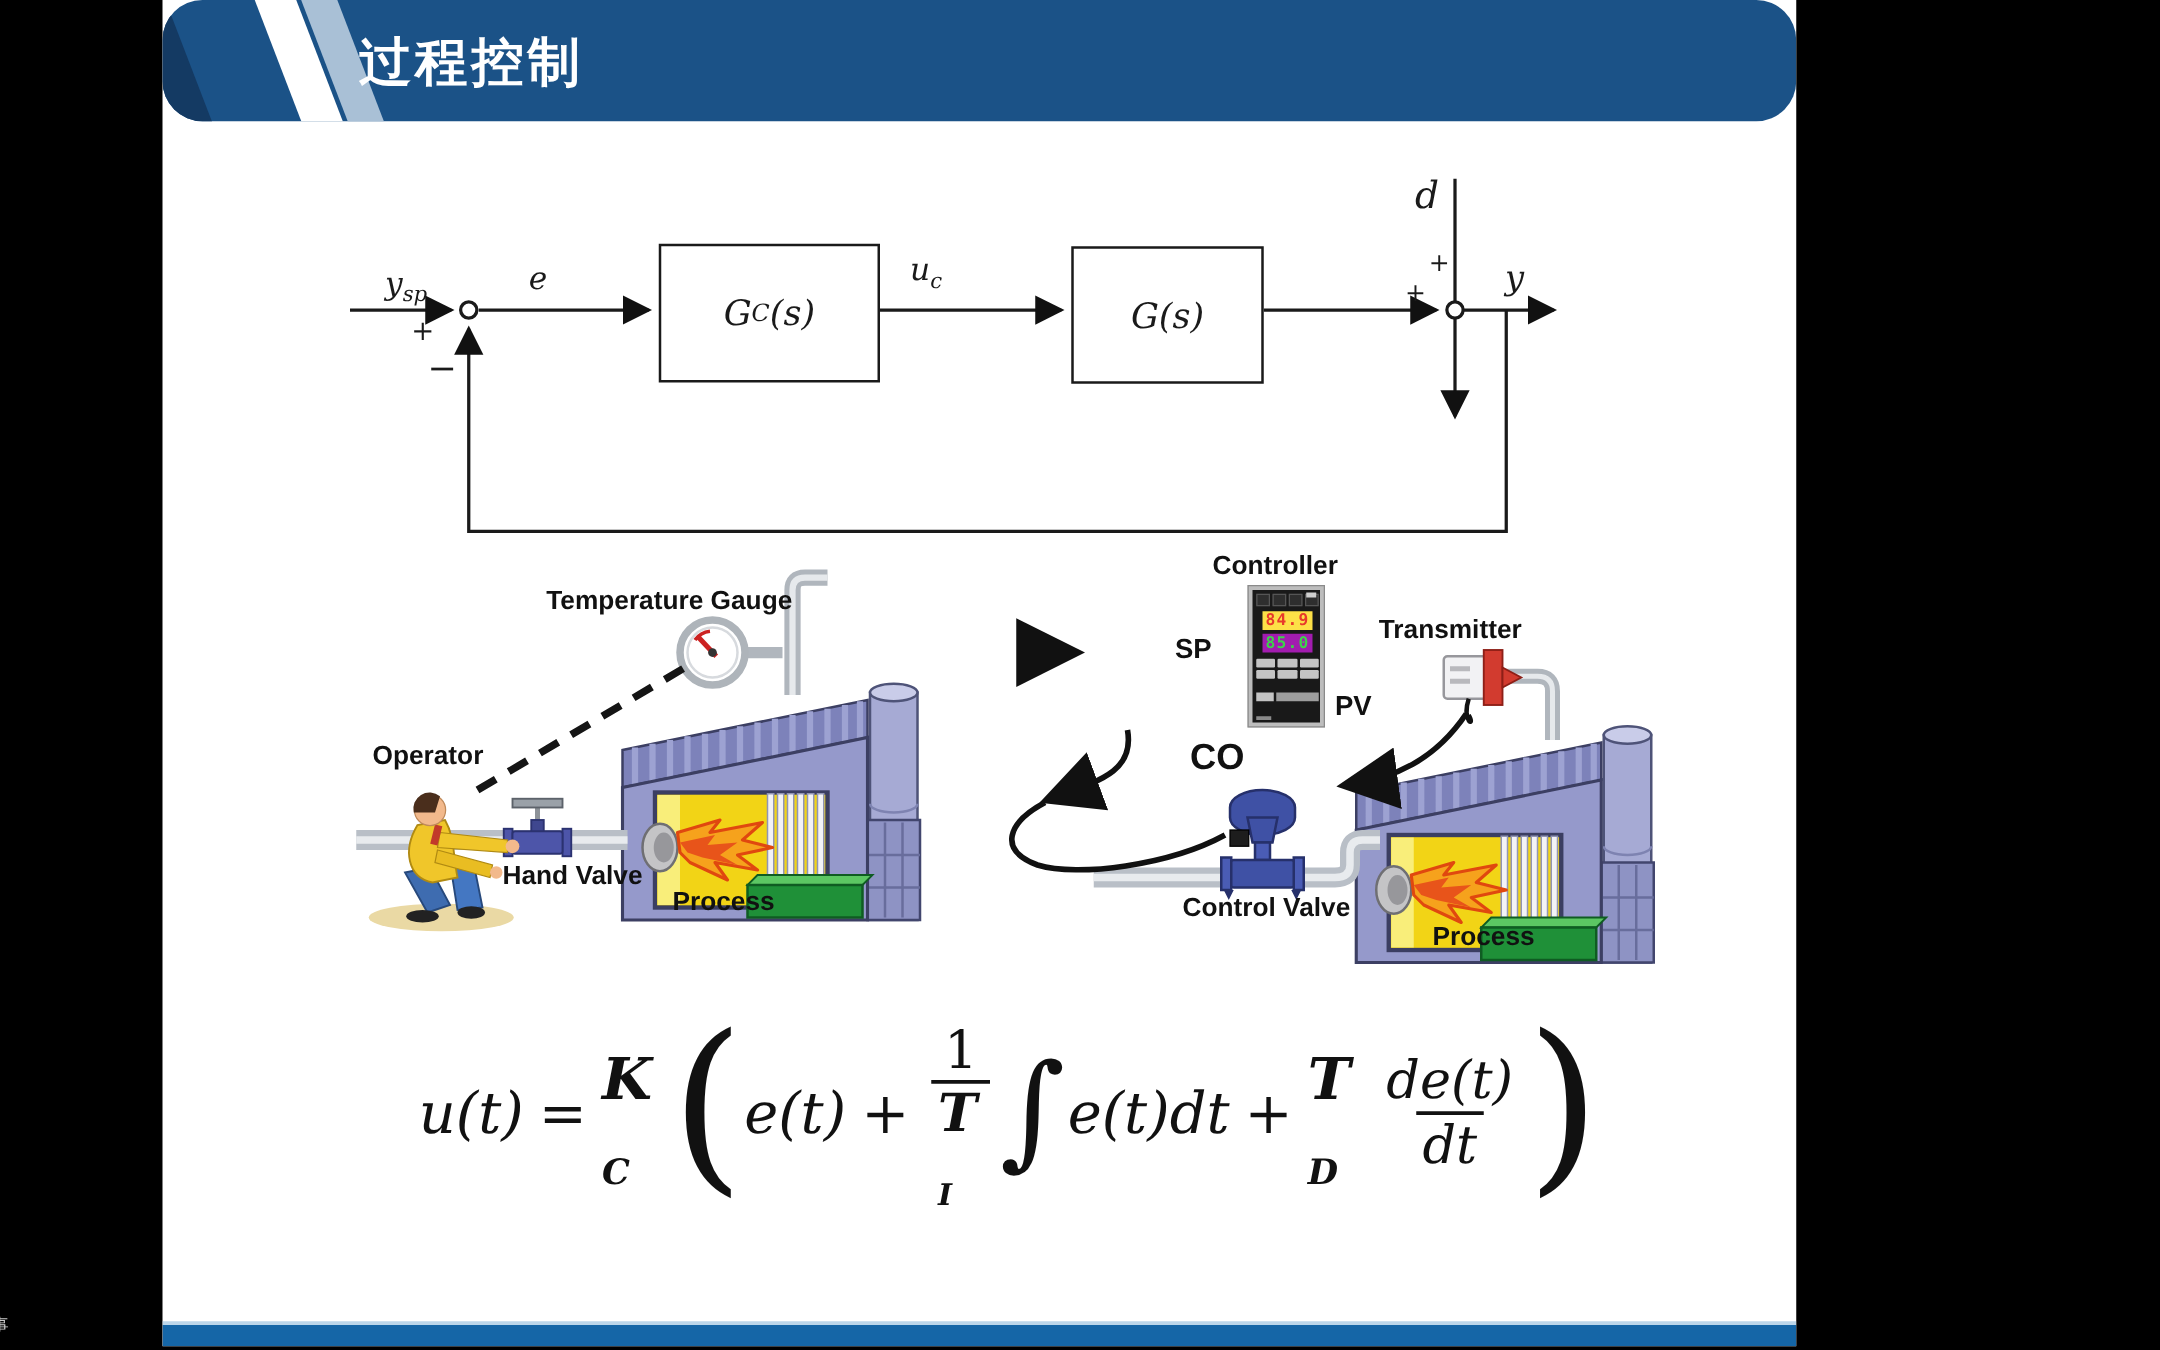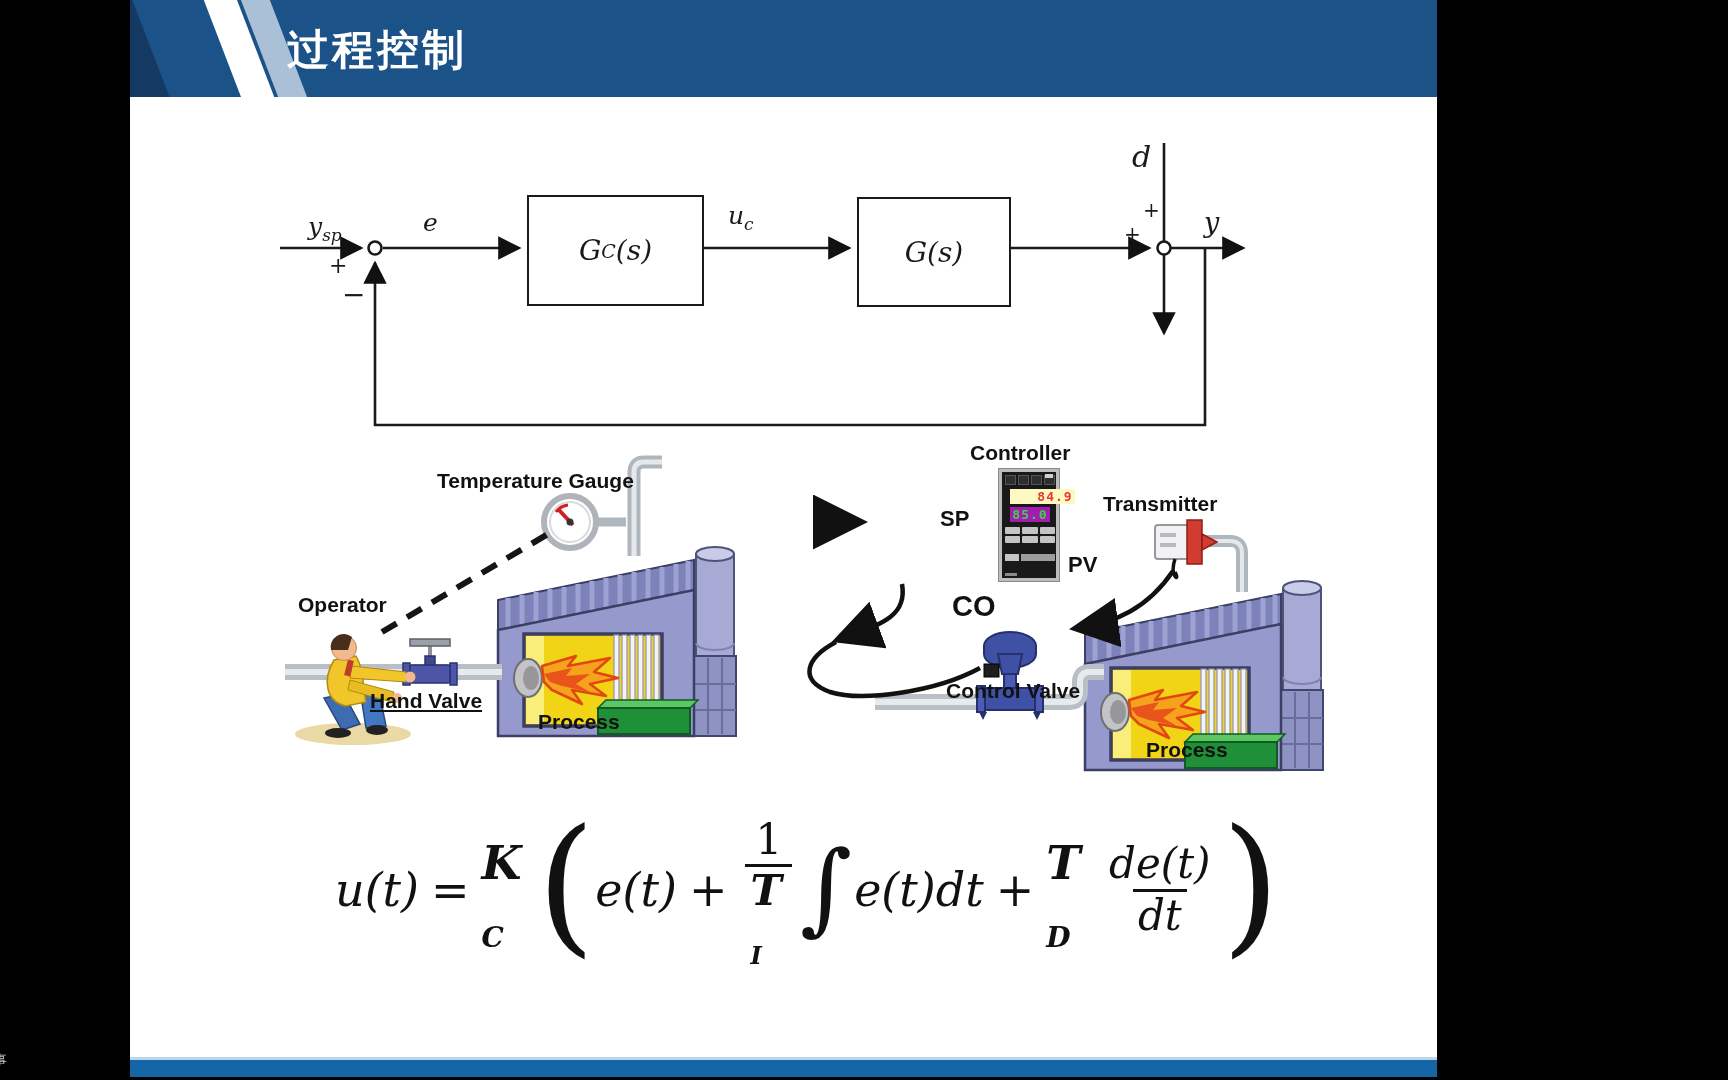--- a/index.html
+++ b/index.html
@@ -1,19 +1,19 @@
 <!DOCTYPE html>
 <html><head>
 <meta charset="utf-8">
 <style>
   html,body{margin:0;padding:0;background:#000;width:1728px;height:1080px;overflow:hidden;}
   #stage{position:relative;width:1728px;height:1080px;background:#000;font-family:"Liberation Sans",sans-serif;}
   #slide{position:absolute;left:130px;top:0;width:1307px;height:1077px;background:#fff;overflow:hidden;}
   
-  .header{position:absolute;left:0;top:0;width:100%;height:97px;background:#1b5287;overflow:hidden;}
+  .header{position:absolute;left:0;top:0;width:100%;height:97px;background:#1b5287;overflow:hidden;border-radius:32px;}
   .stripe{position:absolute;top:-30px;height:170px;}
   .stripe-navy{left:-16px;width:38px;background:#143a63;transform:rotate(-21deg);}
   .stripe-white{left:96px;width:31px;background:#ffffff;transform:rotate(-21deg);}
   .stripe-light{left:133px;width:27px;background:#a9c0d6;transform:rotate(-21deg);}
   .slide-title{position:absolute;left:157px;top:22px;font-size:42px;font-weight:bold;color:#fff;letter-spacing:3px;}
   
   .bd-label{position:absolute;font-family:"DejaVu Serif",serif;font-style:italic;font-size:25px;color:#1a1a1a;line-height:1;}
   .bd-sub{font-size:17px;font-style:italic;vertical-align:-6px;}
   .bd-sign{position:absolute;font-family:"DejaVu Serif",serif;font-size:22px;color:#1a1a1a;line-height:1;}
   .bd-block{position:absolute;border:2.5px solid #1a1a1a;background:#fff;display:flex;align-items:center;justify-content:center;
@@ -23,21 +23,21 @@
   
   .il-label{position:absolute;font-weight:bold;font-size:21px;color:#111;line-height:1;white-space:nowrap;}
   
   .controller{position:absolute;left:868px;top:468px;width:62px;height:114px;background:#bdbdbd;border:1px solid #8a8a8a;box-sizing:border-box;padding:3px;}
   .ctl-face{position:relative;width:100%;height:100%;background:#191919;}
   .ctl-toprow{position:absolute;left:3px;top:3px;width:50px;height:10px;display:flex;gap:2px;}
   .ctl-toprow div{flex:1;background:#2e2e2e;border:1px solid #555;}
   .ctl-mark{position:absolute;right:3px;top:2px;width:8px;height:4px;background:#cfcfcf;}
   .ctl-disp{position:absolute;left:8px;width:40px;height:15px;font-family:"DejaVu Sans Mono",monospace;
             font-weight:bold;font-size:13px;text-align:center;line-height:15px;letter-spacing:1px;}
-  .ctl-disp.red{top:17px;color:#e8392b;background:#fef9c3;padding-left:25px;}
+  .ctl-disp.red{top:17px;color:#e8392b;background:#fde047;}
   .ctl-disp.green{top:35px;color:#3ed24b;background:#a21caf;}
   .ctl-btns{position:absolute;left:3px;top:55px;width:50px;display:grid;grid-template-columns:repeat(3,1fr);gap:2px;}
   .ctl-btns div{height:7px;background:#c4c4c4;border-radius:1px;}
   .ctl-low{position:absolute;left:3px;top:82px;width:50px;display:flex;gap:2px;}
   .ctl-low .b1{width:14px;height:7px;background:#c4c4c4;}
   .ctl-low .b2{flex:1;height:7px;background:#9d9d9d;}
   .ctl-tag{position:absolute;left:3px;bottom:2px;width:12px;height:3px;background:#8a8a8a;}
   
   .formula{position:absolute;left:205px;top:806px;width:945px;height:168px;display:flex;align-items:center;justify-content:center;
            font-family:"DejaVu Serif",serif;font-size:46px;color:#111;}
@@ -246,29 +246,29 @@
       <path d="M713,82 H728" stroke="#111" stroke-width="5" fill="none" marker-end="url(#arrb)"></path>
 
       <path d="M1043,131 C1018,168 985,183 948,188" stroke="#111" stroke-width="4.5" fill="none" marker-end="url(#arrb)"></path>
 
       <path d="M772,144 C778,178 748,185 710,199" stroke="#111" stroke-width="4.5" fill="none" marker-end="url(#arrb)"></path>
       <path d="M706,202 C676,218 668,240 700,252 C732,262 806,252 850,228" stroke="#111" stroke-width="4.5" fill="none"></path>
     </svg>
 
     <span class="il-label" style="left:307px;top:470px;">Temperature Gauge</span>
     <span class="il-label" style="left:168px;top:594px;">Operator</span>
-    <span class="il-label" style="left:240px;top:690px;text-decoration:underline;">Hand Valve</span>
+    <span class="il-label" style="left:272px;top:690px;">Hand Valve</span>
     <span class="il-label" style="left:408px;top:711px;">Process</span>
 
     <span class="il-label" style="left:840px;top:442px;">Controller</span>
     <span class="il-label" style="left:810px;top:508px;font-size:22px;">SP</span>
     <span class="il-label" style="left:973px;top:493px;">Transmitter</span>
     <span class="il-label" style="left:938px;top:554px;font-size:22px;">PV</span>
     <span class="il-label" style="left:822px;top:592px;font-size:29px;">CO</span>
-    <span class="il-label" style="left:816px;top:680px;">Control Valve</span>
+    <span class="il-label" style="left:816px;top:716px;">Control Valve</span>
     <span class="il-label" style="left:1016px;top:739px;">Process</span>
 
     <div class="controller">
       <div class="ctl-face">
         <div class="ctl-toprow">
             <div></div>
             <div></div>
             <div></div>
             <div></div>
           </div>

